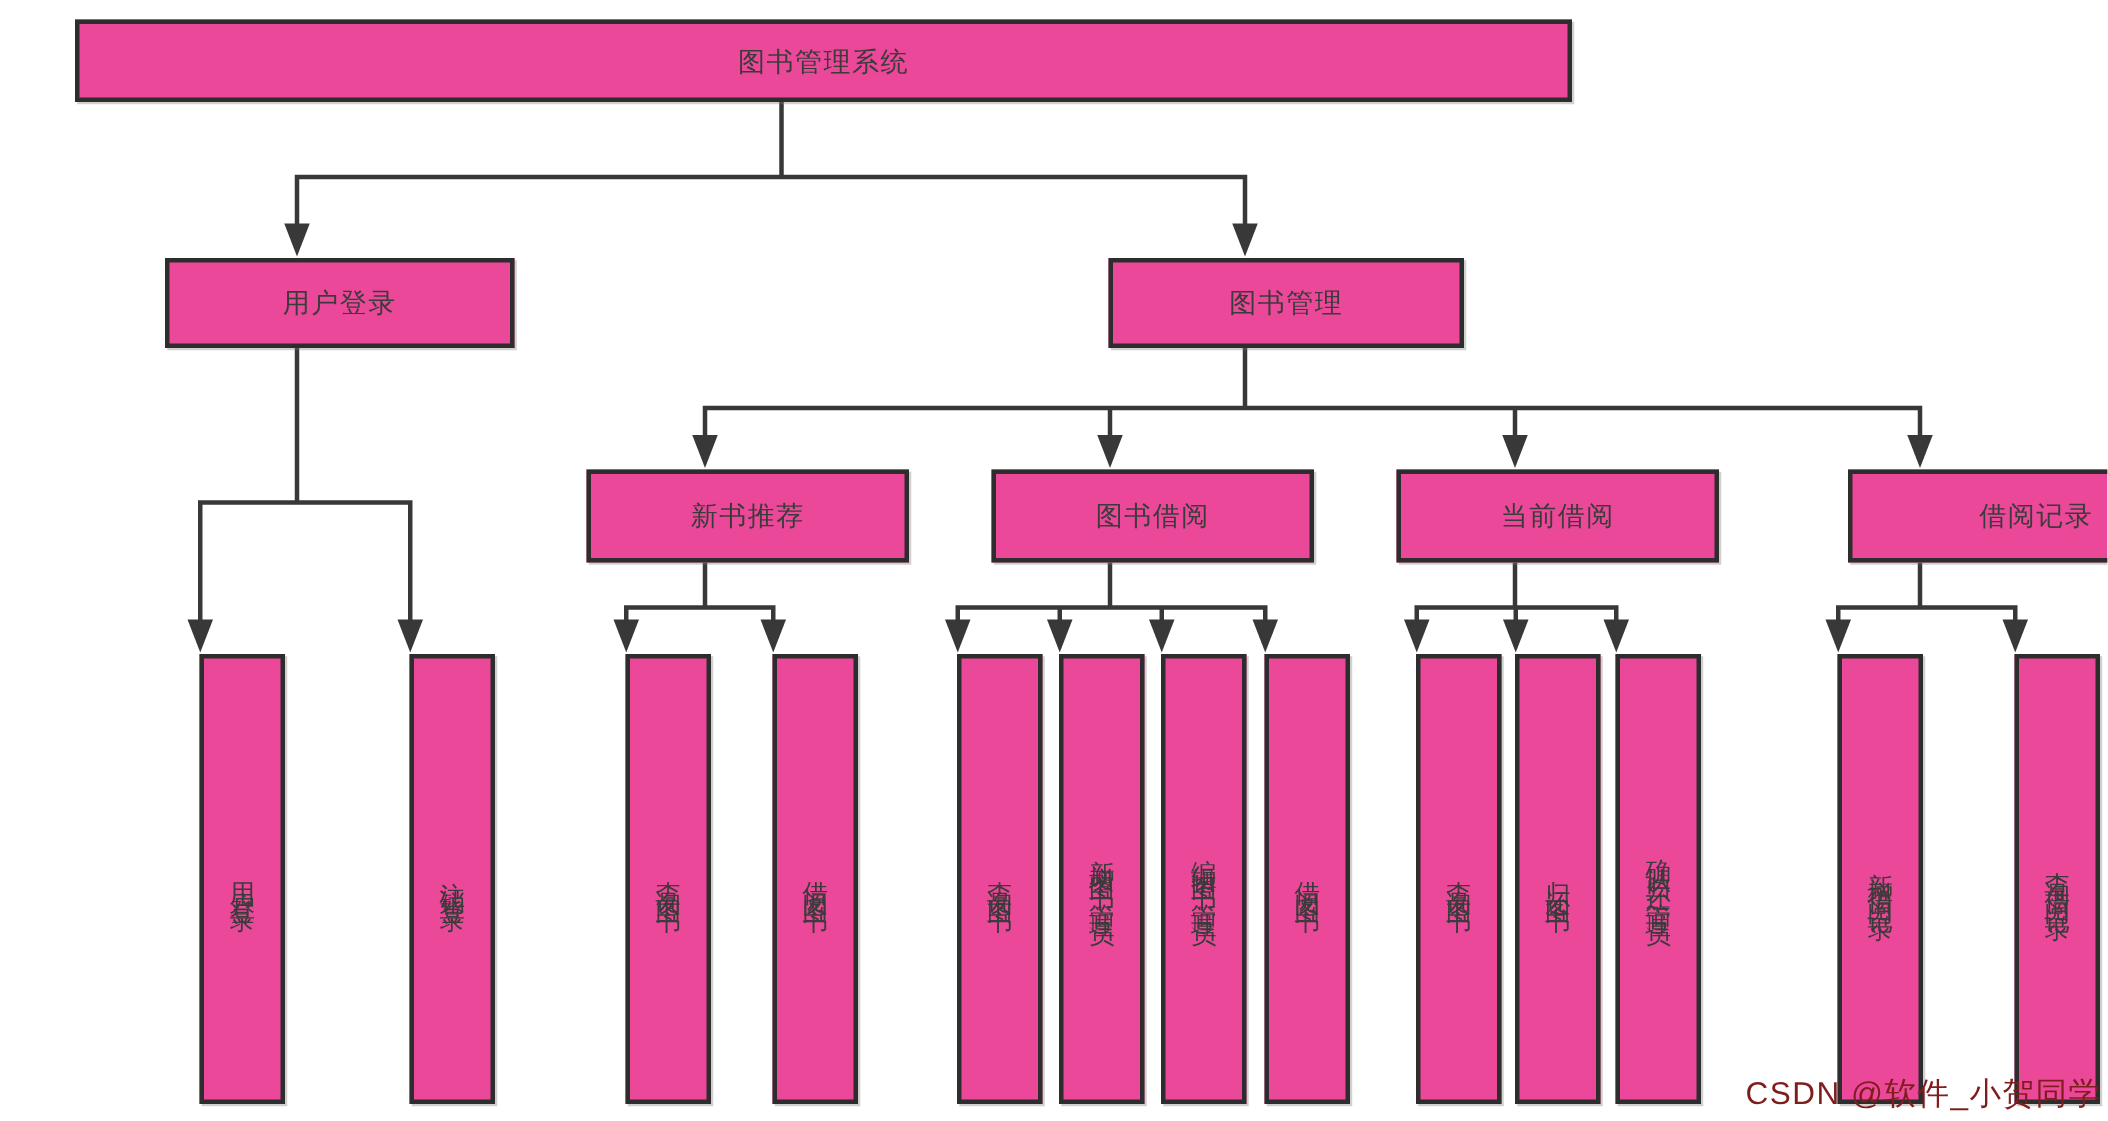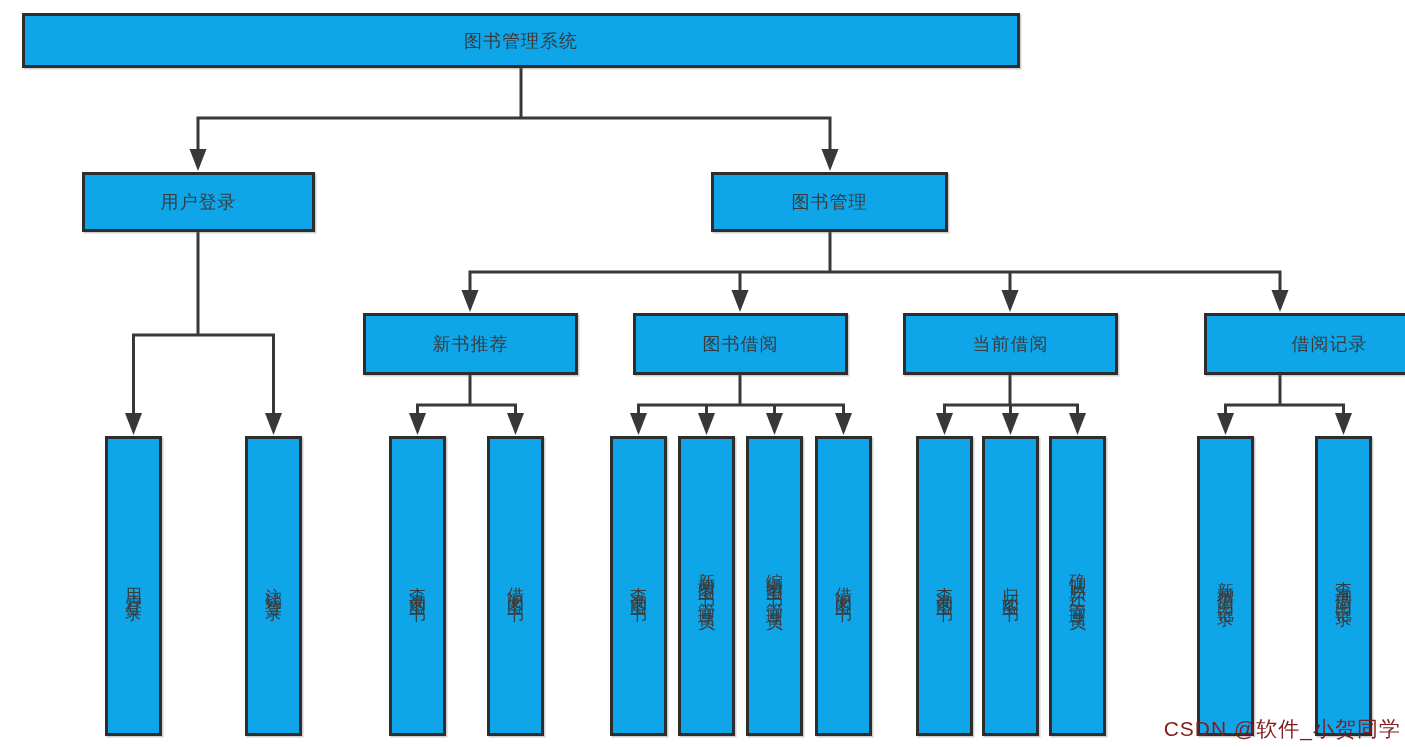--- a/index.html
+++ b/index.html
@@ -12,29 +12,30 @@
     overflow: hidden;
   }
   .connectors {
     position: absolute;
     left: 0; top: 0;
     z-index: 0;
   }
   .node {
     position: absolute;
     box-sizing: border-box;
-    background: #0ea5e9;
+    background: #ec4899;
     border: 3px solid #2d2d2d;
     box-shadow: 1.5px 1.5px 0 rgba(120,120,120,0.35);
     display: flex;
     align-items: center;
     justify-content: center;
     color: #3b3b3b;
     z-index: 1;
     text-align: center;
+    margin-left: 28px;
   }
   .h-node { font-size: 18px; letter-spacing: 1px; }
   .v-node {
     writing-mode: vertical-rl;
     text-orientation: mixed;
     font-size: 17px;
     letter-spacing: 6px;
     line-height: 1;
     padding: 6px 0;
   }

